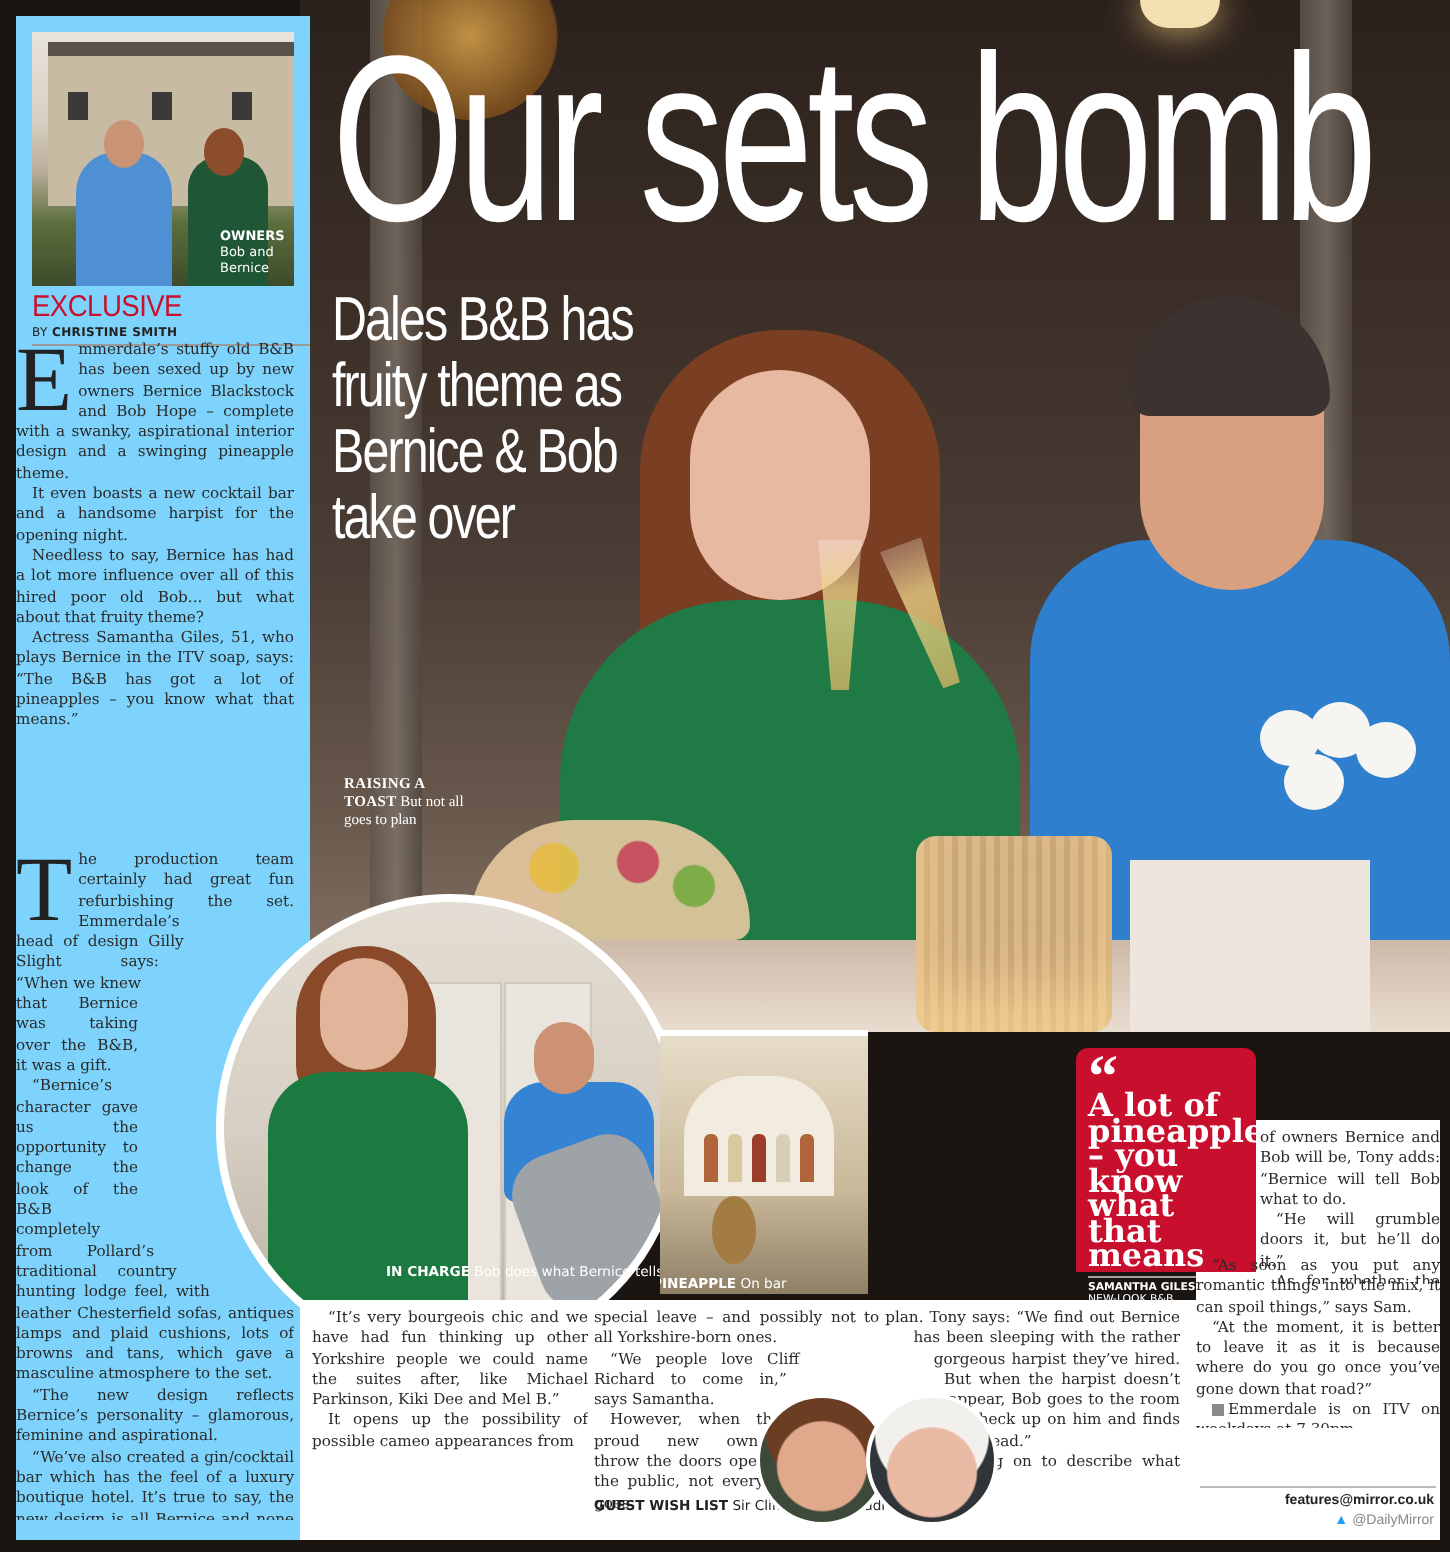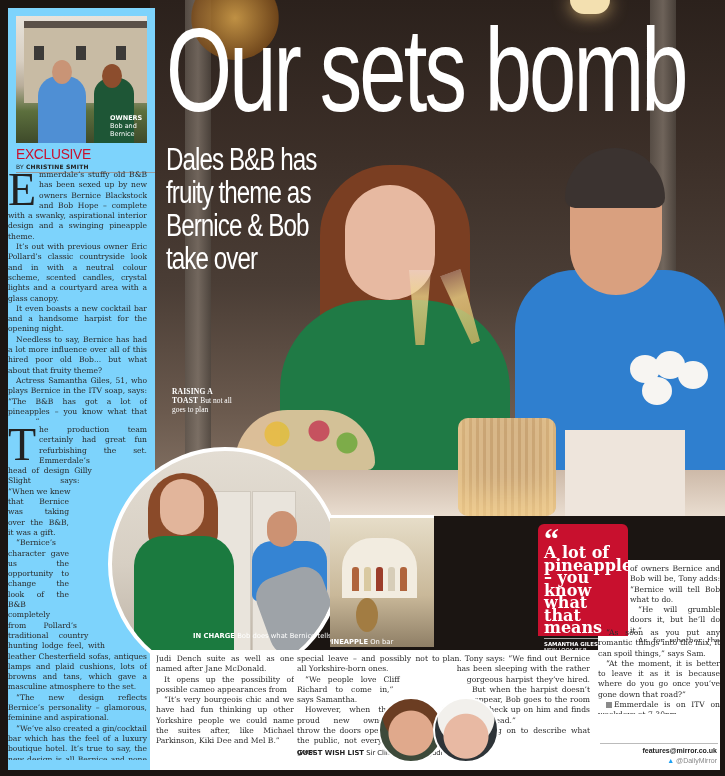--- a/index.html
+++ b/index.html
@@ -211,21 +211,20 @@
     <div class="exclusive">EXCLUSIVE</div>
     <div class="byline">
       <span>BY</span>
       <b>CHRISTINE SMITH</b>
     </div>
     <div class="rule"></div>
   </div>
 
   <div class="col1a body-text">
     <p class="noindent"><span class="dropcap">E</span><span>mmerdale’s stuffy old B&amp;B has been sexed up by new owners Bernice Blackstock and Bob Hope – complete with a swanky, aspirational interior design and a swinging pineapple theme.</span></p>
-    <p>It’s out with previous owner Eric Pollard’s classic countryside look and in with a neutral colour scheme, scented candles, crystal lights and a courtyard area with a glass canopy.</p>
     <p>It even boasts a new cocktail bar and a handsome harpist for the opening night.</p>
     <p>Needless to say, Bernice has had a lot more influence over all of this hired poor old Bob... but what about that fruity theme?</p>
     <p>Actress Samantha Giles, 51, who plays Bernice in the ITV soap, says: “The B&amp;B has got a lot of pineapples – you know what that means.”</p>
 
   </div>
 
   <div class="col1b body-text">
     <div class="circle-shape"></div>
     <p class="noindent"><span class="dropcap">T</span><span>he production team certainly had great fun refurbishing the set. Emmerdale’s head of design Gilly Slight says: “When we knew that Bernice was taking over the B&amp;B, it was a gift.</span></p>
     <p>“Bernice’s character gave us the opportunity to change the look of the B&amp;B completely from Pollard’s traditional country hunting lodge feel, with leather Chesterfield sofas, antiques lamps and plaid cushions, lots of browns and tans, which gave a masculine atmosphere to the set.</p>
@@ -268,23 +267,22 @@
   <div class="rw2"></div>
 
   <div class="quote">
     <span class="qmark">“</span>
     <span class="qtext">A lot of pineapples – you know what that means</span>
     <span class="qrule"></span>
     <span class="qattr"><b>SAMANTHA GILES</b> <span>ON THE NEW-LOOK B&amp;B</span></span>
   </div>
 
   <div class="col2 body-text">
-    <p class="noindent">Judi Dench suite as well as one named after Jane McDonald.</p>
+    <p>“It’s very bourgeois chic and we have had fun thinking up other Yorkshire people we could name the suites after, like Michael Parkinson, Kiki Dee and Mel B.”</p>
     <p>It opens up the possibility of possible cameo appearances from</p>
-    <p>“It’s very bourgeois chic and we have had fun thinking up other Yorkshire people we could name the suites after, like Michael Parkinson, Kiki Dee and Mel B.”</p>
   </div>
 
   <div class="col3 body-text">
     <div class="circle-shape"></div>
     <p class="noindent">special leave – and possibly not all Yorkshire-born ones.</p>
     <p>“We people love Cliff Richard to come in,” says Samantha.</p>
     <p>However, when the proud new owners throw the doors open to the public, not everything goes</p>
   </div>
   <div class="guest-caption">
     <b>GUEST WISH LIST</b>

